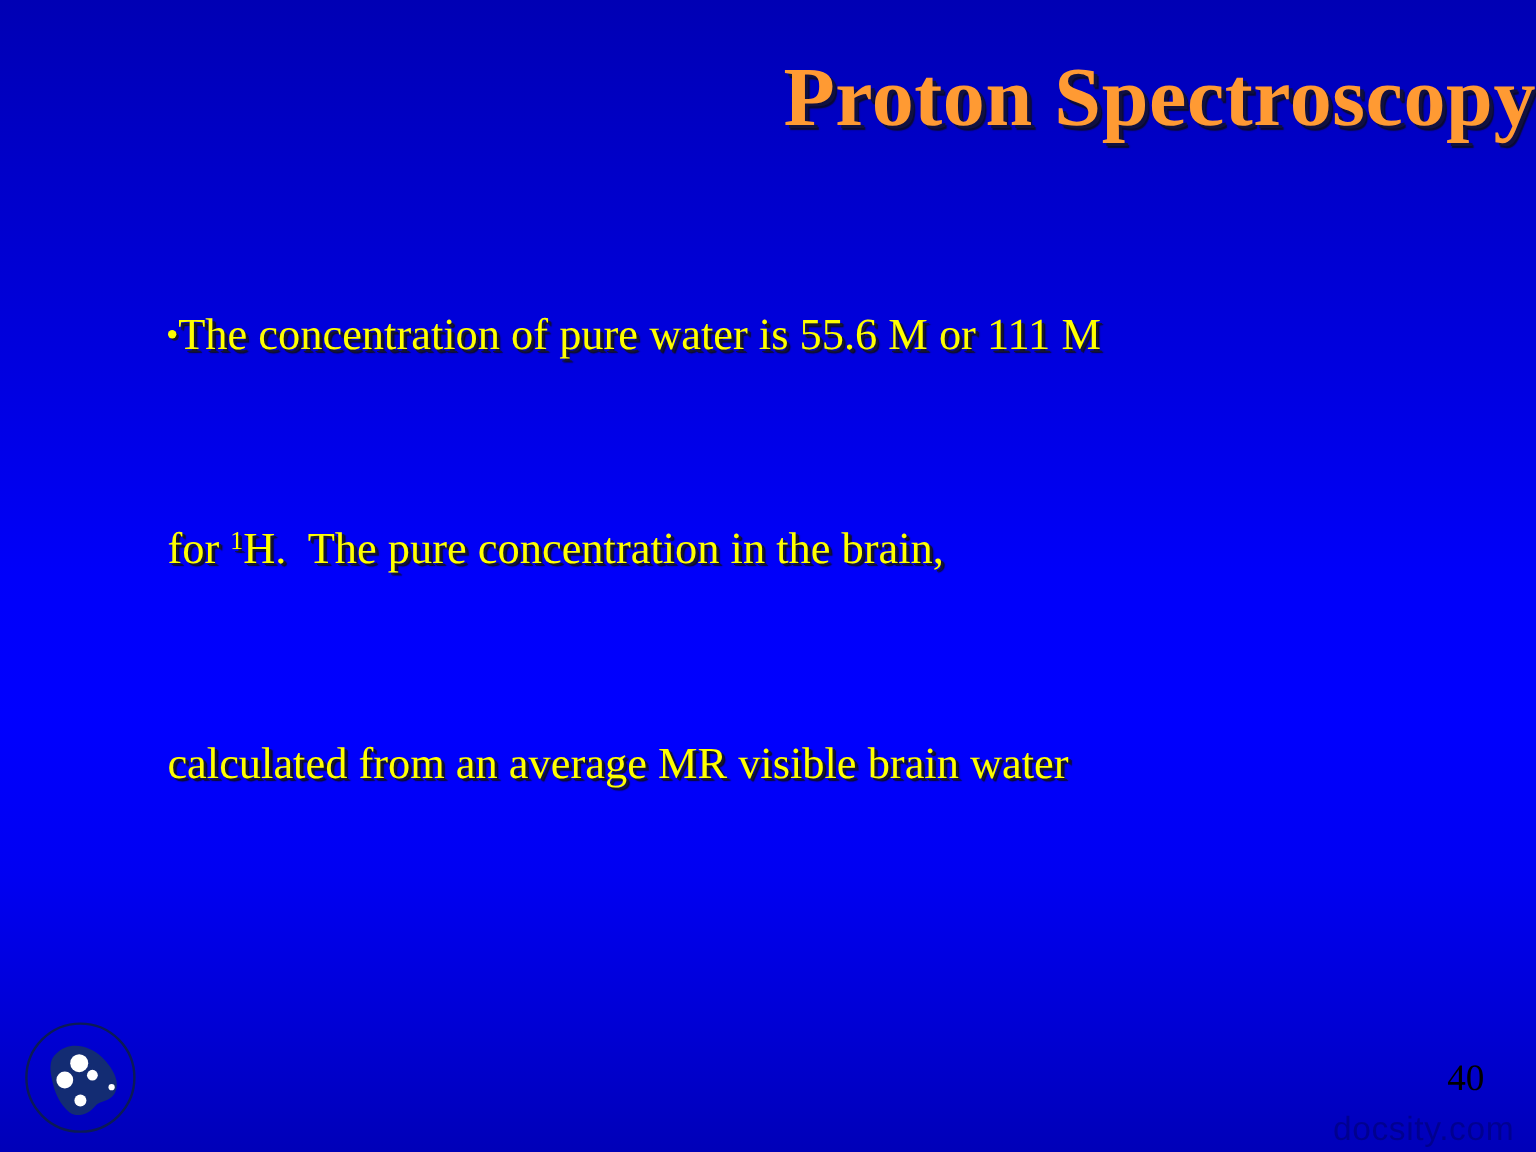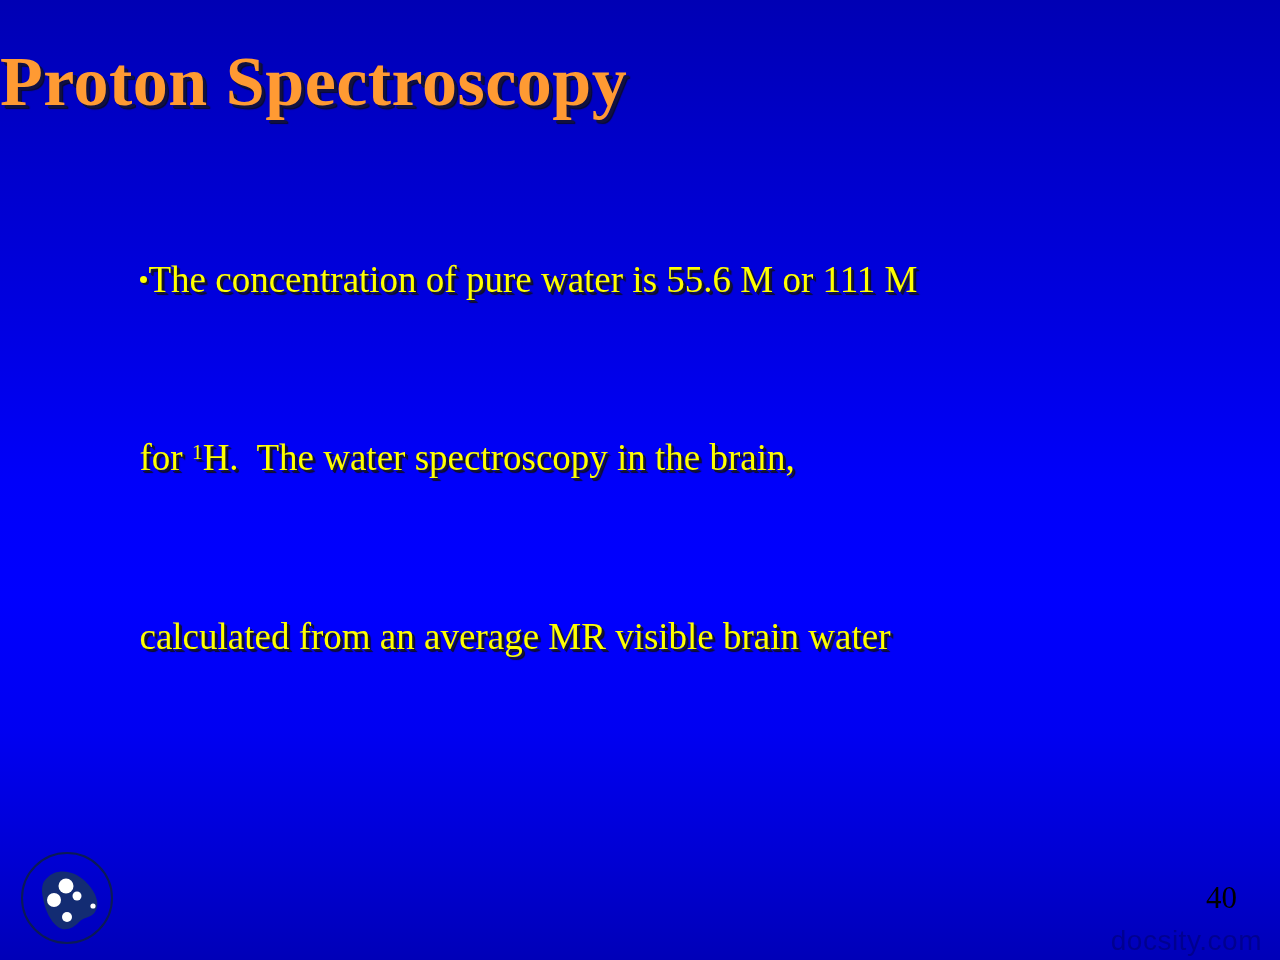--- a/index.html
+++ b/index.html
@@ -24,21 +24,21 @@
         #0000b8 100%);
     font-family: "Liberation Serif", "DejaVu Serif", serif;
   }
 
   
   .slide-title {
     position: absolute;
     top: 44px;
     left: 0;
     width: 1280px;
-    text-align: left;
+    text-align: right;
     font-family: "Liberation Serif", "DejaVu Serif", serif;
     font-weight: bold;
     font-size: 70px;
     line-height: 76px;
     letter-spacing: 0.5px;
     color: #ff9a33;
     text-shadow: 3px 3px 0 #101040, 4px 4px 1px #0a0a30;
     white-space: nowrap;
   }
 
@@ -112,21 +112,21 @@
 
   <div class="slide-title">Proton Spectroscopy</div>
 
   <div class="body-block">
 
     <div class="body-line">
       <span class="bullet-dot"></span><span>The concentration of pure water is 55.6 M or 111 M</span>
     </div>
 
     <div class="body-line">
-      <span>for </span><sup>1</sup><span>H.  The water spectroscopy in the brain,</span>
+      <span>for </span><sup>1</sup><span>H.  The pure concentration in the brain,</span>
     </div>
 
     <div class="body-line">
       <span>calculated from an average MR visible brain water</span>
     </div>
 
 
     <div class="body-line">
       
     </div>

